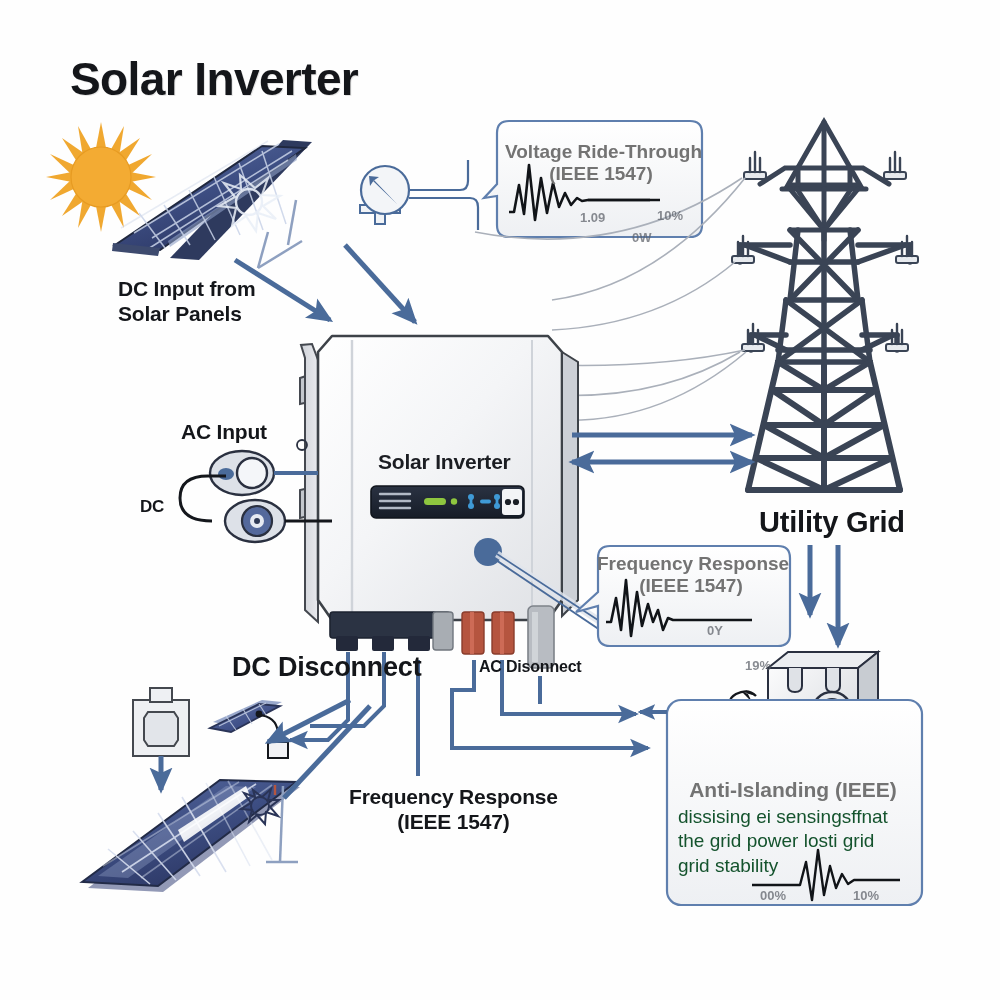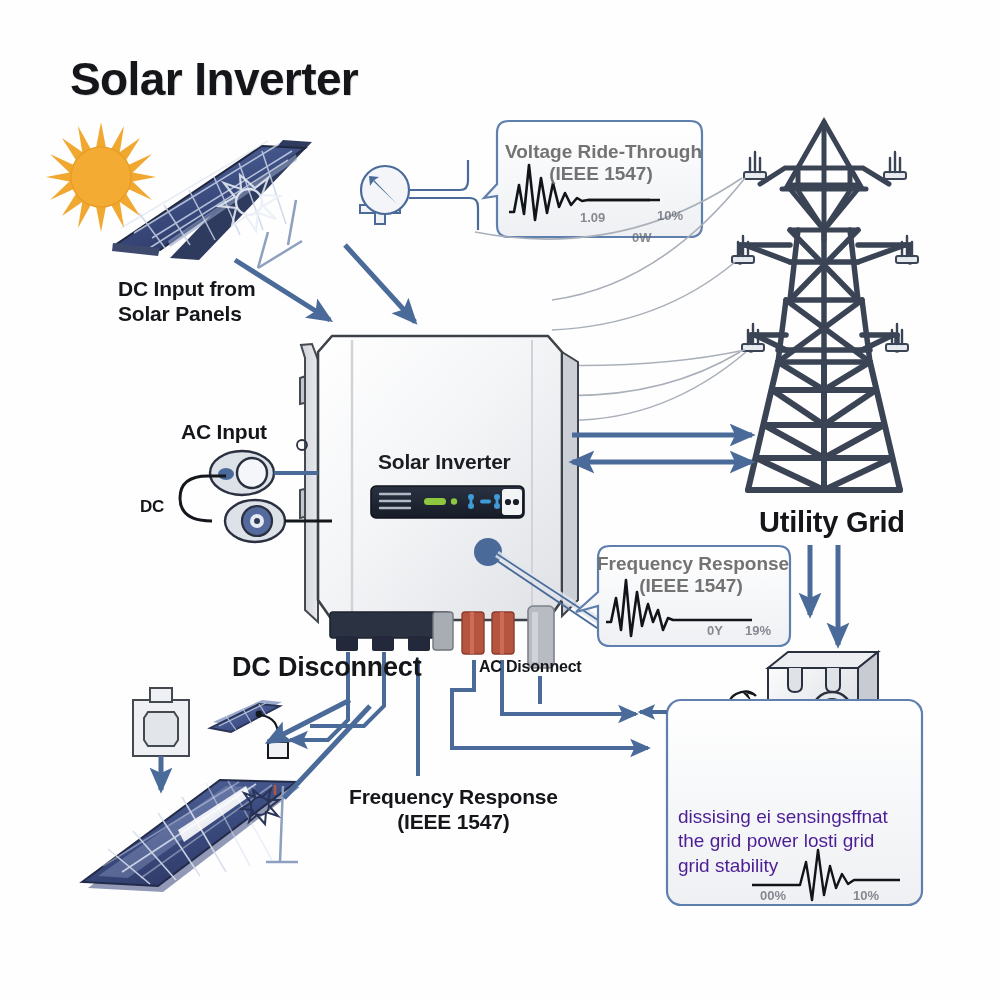--- a/index.html
+++ b/index.html
@@ -62,21 +62,21 @@
   }
   .co1-title { left: 505px; top: 141px; width: 192px; font-size: 19px; }
   .co2-title { left: 597px; top: 553px; width: 188px; font-size: 19px; }
   .co3-title { left: 678px; top: 778px; width: 230px; font-size: 21px; }
   .co3-body {
     position: absolute;
     left: 678px; top: 805px;
     width: 234px;
     font-size: 19px;
     font-weight: 400;
-    color: #4c1d95;
+    color: #14532d;
     font-family: "Liberation Sans", sans-serif;
     line-height: 1.28;
     white-space: pre-line;
   }
   .axtick {
     position: absolute;
     font-size: 13px;
     color: #5d6169;
     font-family: "Liberation Sans", sans-serif;
     font-weight: 700;
@@ -455,21 +455,22 @@
 
   <div class="callout-title co1-title">Voltage Ride-Through
 (IEEE 1547)</div>
   <div class="axtick" style="left:580px; top:210px;">1.09</div>
   <div class="axtick" style="left:632px; top:208px;margin-top:22px;">0W</div>
   <div class="axtick" style="left:657px; top:208px;">10%</div>
 
   <div class="callout-title co2-title">Frequency Response
 (IEEE 1547)</div>
   <div class="axtick" style="left:707px; top:623px;">0Y</div>
-  <div class="axtick" style="left:745px; top:623px;">19%</div>
-
+  <div class="axtick" style="left:745px; top:658px;">19%</div>
+
+  <div class="callout-title co3-title">Anti-Islanding (IEEE)</div>
   <div class="co3-body">dissising ei sensingsffnat
 the grid power losti grid
 grid stability</div>
   <div class="axtick" style="left:760px; top:888px;">00%</div>
   <div class="axtick" style="left:853px; top:888px;">10%</div>
 
 </div>
 
 </body></html>

